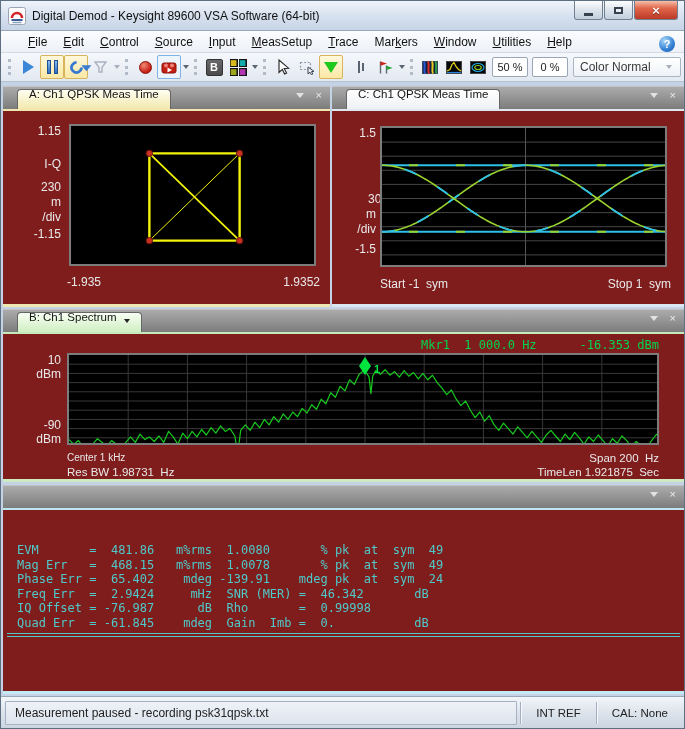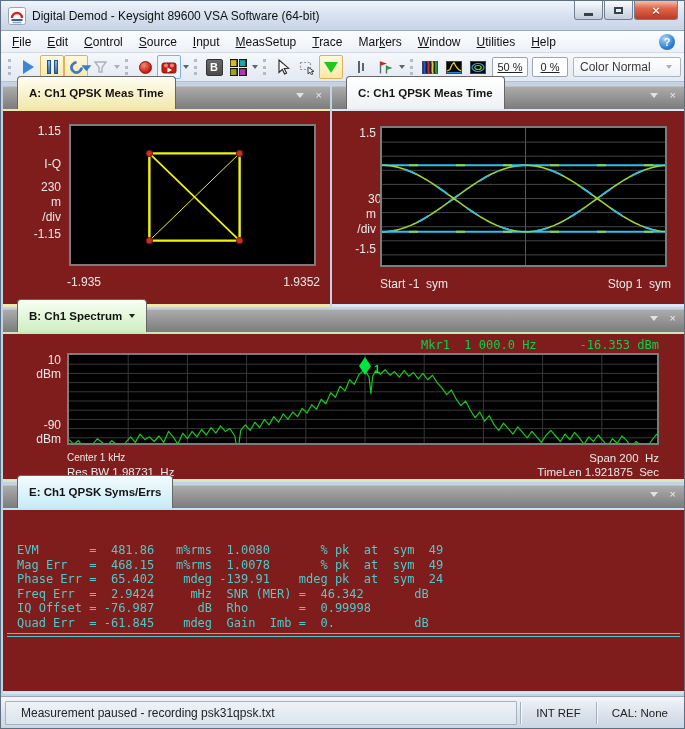--- a/index.html
+++ b/index.html
@@ -10,21 +10,21 @@
   .titlebar { height:30px; background:linear-gradient(#eff4fb,#d6e0ee 55%,#c7d4e6); border-bottom:1px solid #97a6ba; display:flex; align-items:center; padding-left:7px; position:relative; flex:none; }
   .title-text { font-size:12px; color:#101010; margin-left:6px; }
   .winbtns { position:absolute; top:0; right:6px; display:flex; }
   .wbtn { width:29px; height:19px; border:1px solid #72808f; border-top:none; background:linear-gradient(#fdfefe,#dfe6ee 45%,#c3cfdd); display:flex; align-items:center; justify-content:center; margin-left:1px; border-radius:0 0 3px 3px; }
   .wbtn.close { width:44px; background:linear-gradient(#f6bfab,#e0664a 40%,#bb3a26); }
   .glyph-min { width:9px; height:3px; background:#37414d; margin-top:8px; }
   .glyph-max { width:9px; height:7px; border:2px solid #37414d; background:#e9eef5; }
   .glyph-close { color:#fff; font-size:13px; font-weight:bold; line-height:1; text-shadow:0 1px 1px #7a1d10; }
 
   
-  .menubar { height:22px; background:linear-gradient(#fbfcfe,#edf1f7); border-bottom:1px solid #d4dbe4; display:flex; align-items:center; padding-left:3px; flex:none; }
+  .menubar { height:22px; background:linear-gradient(#fbfcfe,#edf1f7); border-bottom:1px solid #d4dbe4; display:flex; align-items:flex-end; padding-left:19px; flex:none; }
   .menu-item { font-size:12px; color:#111; padding:3px 8px; cursor:default; }
   .mk { text-decoration:underline; }
   .help-btn { margin-left:auto; margin-right:9px; width:16px; height:16px; border-radius:50%; background:radial-gradient(circle at 35% 28%,#a6d6f8,#2f7dd3 62%,#1a59a8); color:#fff; font-size:11px; font-weight:bold; display:flex; align-items:center; justify-content:center; }
 
   
   .toolbar { height:29px; background:linear-gradient(#f5f7fb,#e3e9f2); border-bottom:1px solid #b7c2d0; display:flex; align-items:center; padding:0 4px; flex:none; }
   .grip { width:0; height:16px; border-left:3px dotted #b2bcc9; margin:0 5px 0 3px; }
   .tbtn { width:24px; height:24px; display:flex; align-items:center; justify-content:center; border:1px solid transparent; border-radius:2px; position:relative; flex:none; }
   .tbtn.on { background:linear-gradient(#fff8dc,#fbe8a6); border-color:#d8b45c; }
   .tbtn.focus { border-color:#7fb2e5; background:#ecf4fc; }
@@ -36,28 +36,28 @@
   .pause-icon span { width:4px; height:14px; background:linear-gradient(#8ebdf0,#2d6cc0); border:1px solid #1d4f93; }
   .restart-icon { width:13px; height:13px; border:3px solid #3a7bd0; border-radius:50%; border-top-color:transparent; transform:rotate(45deg); position:relative; }
   .restart-icon::after { content:""; position:absolute; top:-6px; left:6px; border-left:5px solid transparent; border-right:5px solid transparent; border-top:6px solid #3a7bd0; transform:rotate(-45deg); }
   .record-icon { width:13px; height:13px; border-radius:50%; background:radial-gradient(circle at 35% 30%,#f28a74,#c41d12 70%); border:1px solid #8d0f08; }
   .b-icon { width:17px; height:17px; background:linear-gradient(#6a6a6a,#4a4a4a); border:1px solid #333; border-radius:2px; color:#fff; font-size:11px; font-weight:bold; display:flex; align-items:center; justify-content:center; }
   .gridlayout-icon { display:grid; grid-template-columns:8px 8px; grid-template-rows:8px 8px; gap:1px; }
   .gridlayout-icon span { background:#141414; font-size:7px; line-height:8px; text-align:center; font-weight:bold; }
   .tri-green { width:0; height:0; border-left:7px solid transparent; border-right:7px solid transparent; border-top:11px solid #1ec81e; }
   .mbars-icon { display:flex; gap:2px; align-items:center; }
   .mbars-icon i { display:block; width:2px; height:12px; background:#5a6470; }
-  .pctbox { min-width:36px; height:20px; border:1px solid #9aa6b4; background:#fff; border-radius:2px; font-size:11px; color:#222; display:flex; align-items:center; justify-content:center; padding:0 4px; margin:0 2px;text-decoration:underline; }
+  .pctbox { min-width:36px; height:20px; border:1px solid #9aa6b4; background:#fff; border-radius:2px; font-size:11px; color:#222; display:flex; align-items:center; justify-content:center; padding:0 4px; margin:0 2px; }
   .combo { height:20px; min-width:108px; border:1px solid #aab4c2; background:linear-gradient(#fff,#eef2f7); border-radius:2px; display:flex; align-items:center; font-size:12px; color:#3a3a3a; padding:0 6px; margin-left:3px; justify-content:space-between; }
 
   
   .content { flex:1; position:relative; }
   .vsa-window { position:absolute; display:flex; flex-direction:column; }
   .tabstrip { height:23px; background:linear-gradient(#ababab,#7c7c7c); display:flex; align-items:flex-end; padding-left:14px; position:relative; border-top:1px solid #c2c2c2; flex:none; }
-  .tab { height:20px; display:flex; align-items:center; gap:7px; padding:16px 11px; font-size:11.5px; font-weight:bold; color:#141414; border:1px solid #666; border-bottom:none; border-radius:4px 4px 0 0; white-space:nowrap; }
+  .tab { height:20px; display:flex; align-items:flex-end; gap:7px; padding:9px 11px; font-size:11.5px; font-weight:normal; color:#141414; border:1px solid #666; border-bottom:none; border-radius:4px 4px 0 0; white-space:nowrap; }
   .tab-a { background:linear-gradient(#fffef2,#f2e8ac); }
   .tab-b { background:linear-gradient(#f7fff3,#cfeec2); }
   .tab-c { background:linear-gradient(#ffffff,#eef1f4); }
   .tab-e { background:linear-gradient(#f3fbff,#c8ecf6); }
   .tab .tab-caret { width:0; height:0; border-left:3.5px solid transparent; border-right:3.5px solid transparent; border-top:4px solid #222; }
   .strip-icons { position:absolute; right:8px; top:3px; display:flex; gap:12px; align-items:center; color:#ececec; font-size:11px; line-height:1; }
   .strip-caret { width:0; height:0; border-left:4px solid transparent; border-right:4px solid transparent; border-top:5px solid #e2e2e2; }
   .accent { height:2px; flex:none; }
   .accent-a { background:#f0e6ae; } .accent-b { background:#c6e9b9; } .accent-c { background:#dfe7f1; } .accent-e { background:#bfe7f2; }
   .win-body { flex:1; background:#7f1d1d; position:relative; overflow:hidden; }
@@ -71,21 +71,21 @@
   .mkr-text { position:absolute; color:#00d44c; font-size:12px; font-family:"DejaVu Sans Mono", monospace; white-space:pre; }
 
   
   .eline { font-family:"DejaVu Sans Mono", monospace; font-size:12px; line-height:14.5px; color:#4fc9c9; white-space:pre; }
   .e-table { position:absolute; left:14px; top:33px; }
   .e-sep { position:absolute; left:4px; right:4px; top:123px; height:4px; border-top:1px solid #4fc9c9; border-bottom:1px solid #4fc9c9; }
   .e-syms { position:absolute; left:14px; top:138px; }
 
   
   .statusbar { height:32px; background:linear-gradient(#f3f6fa,#dee5ed 45%,#ccd6e2); border-top:1px solid #9aa7b7; display:flex; align-items:center; padding:0 4px; flex:none; }
-  .status-msg { flex:1; height:24px; border:1px solid #a6b2c1; background:linear-gradient(#eef2f7,#dde4ed); display:flex; align-items:center; padding-left:15px; font-size:12px; color:#222; border-radius:1px; }
+  .status-msg { flex:1; height:24px; border:1px solid #a6b2c1; background:linear-gradient(#eef2f7,#dde4ed); display:flex; align-items:center; padding-left:9px; font-size:12px; color:#222; border-radius:1px; }
   .ssep { width:1px; height:22px; background:#a3afbe; box-shadow:1px 0 0 #f6f9fc; margin:0 3px; }
   .spanel { height:24px; display:flex; align-items:center; justify-content:center; font-size:11.5px; color:#222; padding:0 12px; white-space:nowrap; }
 </style>
 </head>
 <body>
 
 <div class="app">
 
   <div class="titlebar">
     <svg width="18" height="18">
@@ -356,23 +356,20 @@
         <span class="plabel" style="left:64px; top:118px; font-size:10px;">Center 1 kHz</span>
         <span class="plabel r" style="left:456px; top:118px; width:200px; font-size:11.5px;">Span 200  Hz</span>
         <span class="plabel" style="left:64px; top:132px; font-size:11.5px;">Res BW 1.98731  Hz</span>
         <span class="plabel r" style="left:456px; top:132px; width:200px; font-size:11.5px;">TimeLen 1.921875  Sec</span>
       </div>
       <div class="bstrip bstrip-b"></div>
     </div>
 
     <div class="vsa-window" style="left:2px; top:403px; width:681px; height:209px;">
       <div class="tabstrip">
-        <div class="tab tab-e">
-            <span>E: Ch1 QPSK Syms/Errs</span>
-          </div>
         <div class="strip-icons">
           <span class="strip-caret"></span>
           <span>×</span>
         </div>
       </div>
       <div class="accent accent-e"></div>
       <div class="win-body">
         <div class="e-table">
           <div class="eline">EVM       =  481.86   m%rms  1.0080       % pk  at  sym  49</div>
           <div class="eline">Mag Err   =  468.15   m%rms  1.0078       % pk  at  sym  49</div>

